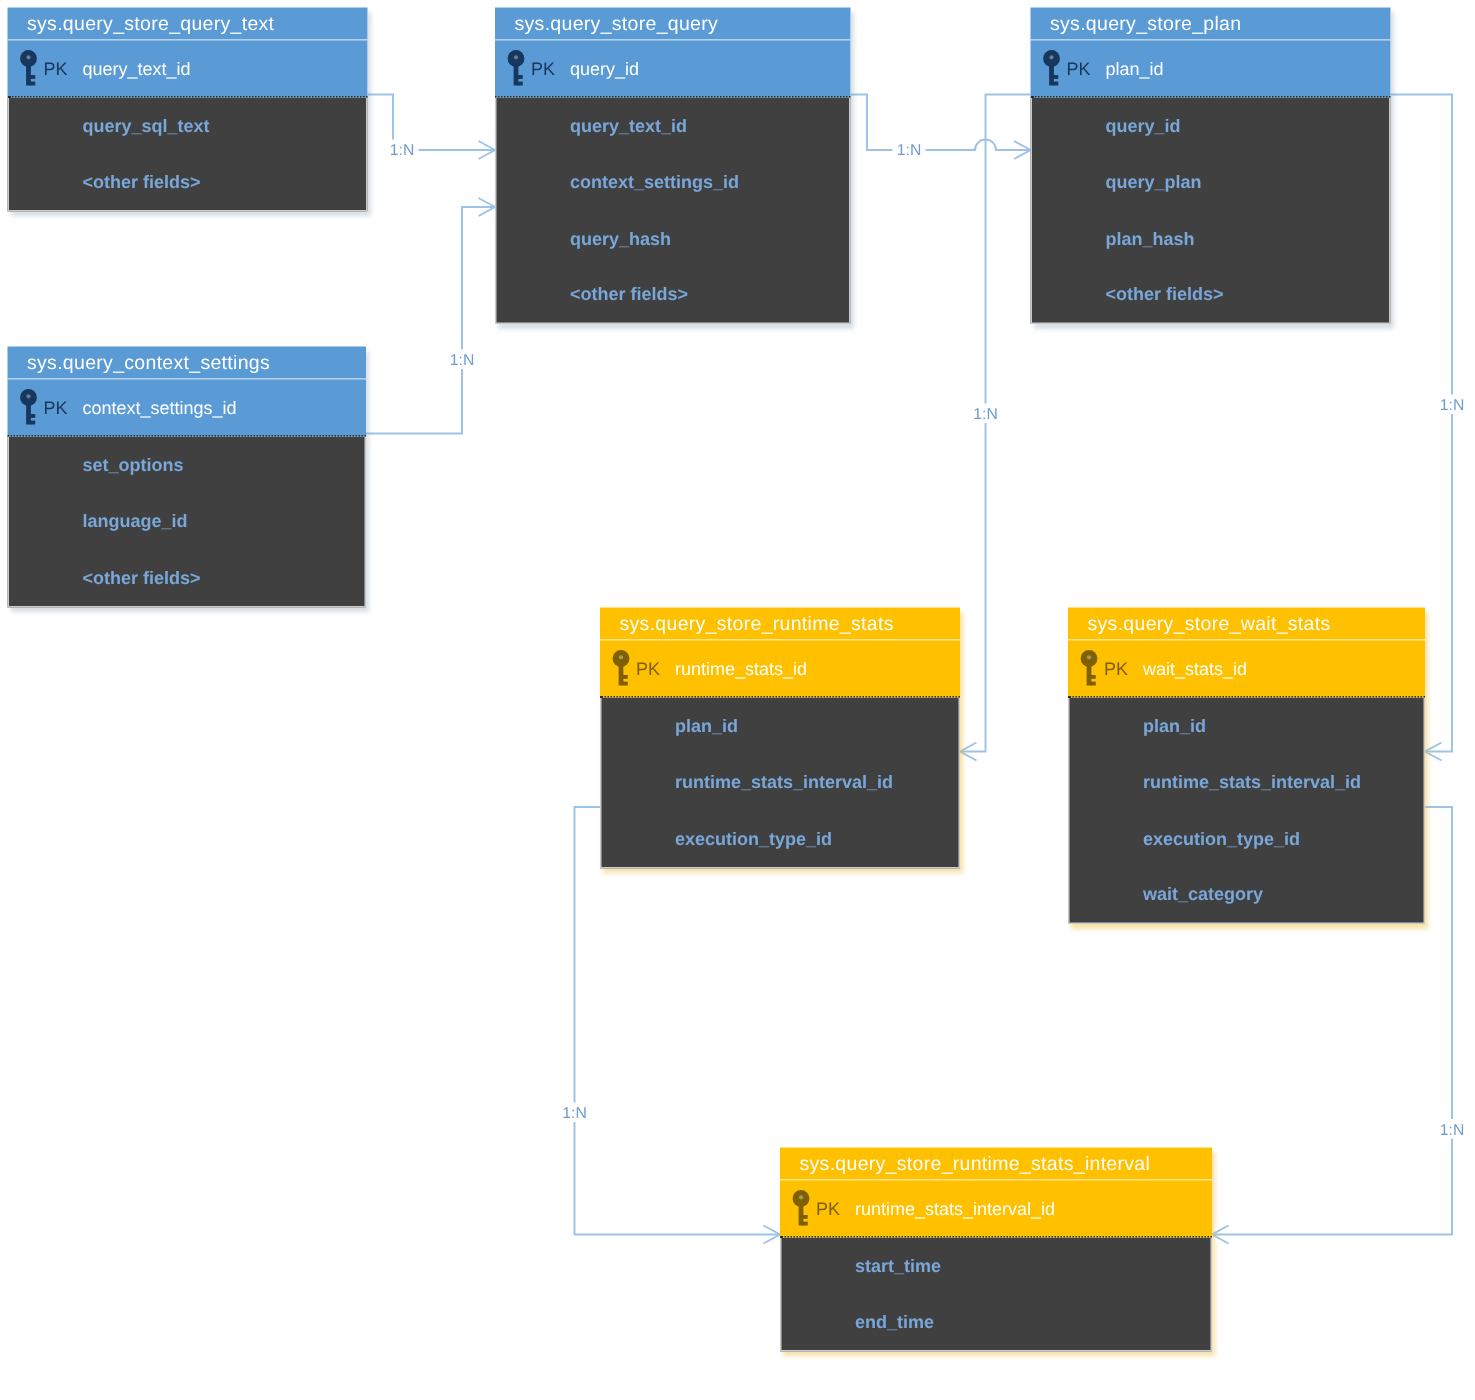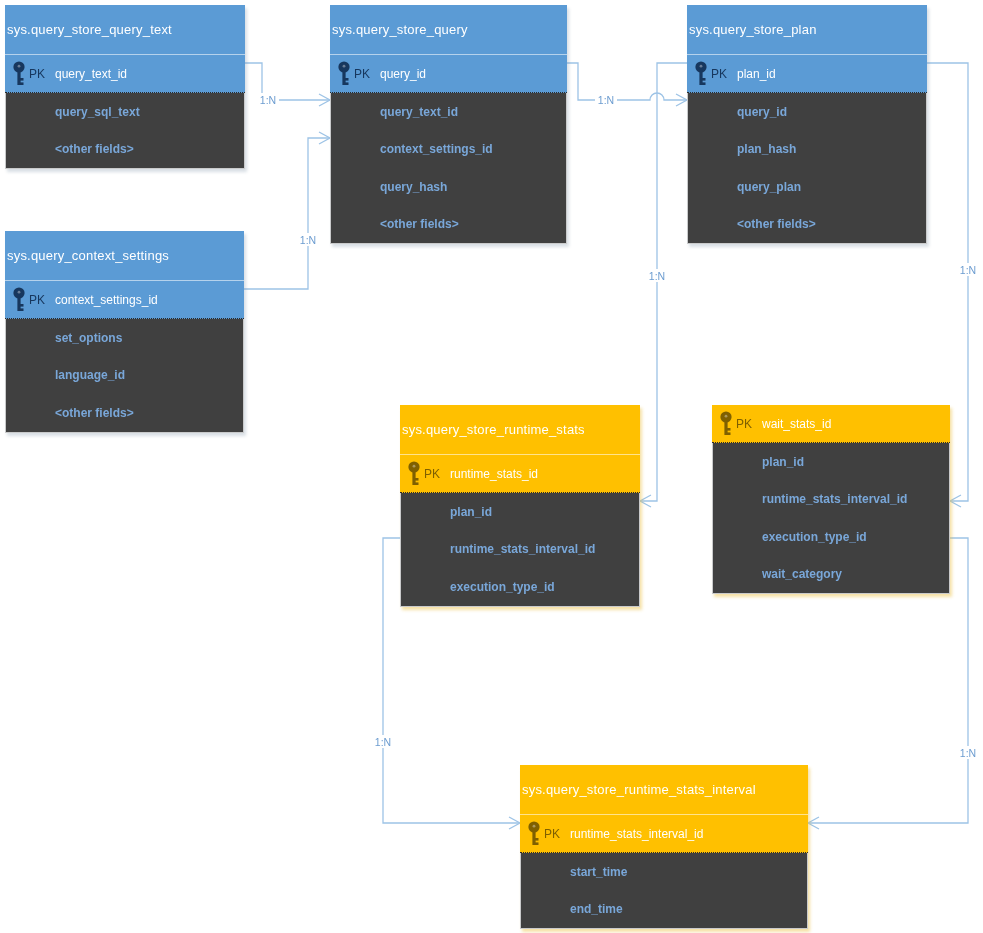--- a/index.html
+++ b/index.html
@@ -3,21 +3,21 @@
 <meta charset="utf-8">
 <style>
   html,body{margin:0;padding:0;background:#ffffff;}
   .canvas{
     position:relative;width:983px;height:933px;background:#ffffff;overflow:hidden;
     font-family:"Liberation Sans",sans-serif;
   }
   .wires{position:absolute;left:0;top:0;width:983px;height:933px;}
   .db-table{position:absolute;box-sizing:border-box;}
   .db-table .t-header{
-    height:50px;display:flex;align-items:center;padding-left:2px;
+    height:22px;display:flex;align-items:center;padding-left:13px;
     color:#ffffff;font-size:13px;letter-spacing:.2px;
     border-bottom:1px solid rgba(255,255,255,.55);box-sizing:border-box;
   }
   .db-table .t-pk{
     height:38px;display:flex;align-items:center;position:relative;
     border-bottom:1px dotted #2b2b2b;box-sizing:border-box;text-align:center;
   }
   .db-table .t-pk .key{position:absolute;left:8px;top:6px;}
   .db-table .t-pk .pk-tag{position:absolute;left:24px;font-size:12px;}
   .db-table .t-pk .pk-field{margin-left:50px;font-size:12px;color:#ffffff;}
@@ -137,24 +137,24 @@
             <circle cx="6" cy="5.2" r="1.4" fill="rgba(255,255,255,0.35)"></circle>
           </svg>
           <span class="pk-tag">PK</span>
           <span class="pk-field">plan_id</span>
         </div>
         <div class="t-body">
           <div class="t-row">
             <span>query_id</span>
           </div>
           <div class="t-row">
+            <span>query_plan</span>
+          </div>
+          <div class="t-row">
             <span>plan_hash</span>
-          </div>
-          <div class="t-row">
-            <span>query_plan</span>
           </div>
           <div class="t-row">
             <span>&lt;other fields&gt;</span>
           </div>
         </div>
       </div>
       <div class="db-table theme-blue" style="left: 5px; top: 231px; width: 239px;">
         <div class="t-header">
           <span>sys.query_context_settings</span>
         </div>
@@ -202,20 +202,23 @@
           </div>
           <div class="t-row">
             <span>runtime_stats_interval_id</span>
           </div>
           <div class="t-row">
             <span>execution_type_id</span>
           </div>
         </div>
       </div>
       <div class="db-table theme-orange" style="left: 712px; top: 405px; width: 238px;">
+        <div class="t-header">
+          <span>sys.query_store_wait_stats</span>
+        </div>
         <div class="t-pk">
           <svg class="key" width="13" height="26" viewBox="0 0 13 26">
             <circle cx="6" cy="6" r="5.6" fill="#7F6000"></circle>
             <rect x="4.4" y="9" width="3.2" height="15" fill="#7F6000"></rect>
             <rect x="7" y="17" width="3.5" height="2.6" fill="#7F6000"></rect>
             <rect x="7" y="21.4" width="3.5" height="2.6" fill="#7F6000"></rect>
             <circle cx="6" cy="5.2" r="1.4" fill="rgba(255,255,255,0.35)"></circle>
           </svg>
           <span class="pk-tag">PK</span>
           <span class="pk-field">wait_stats_id</span>

